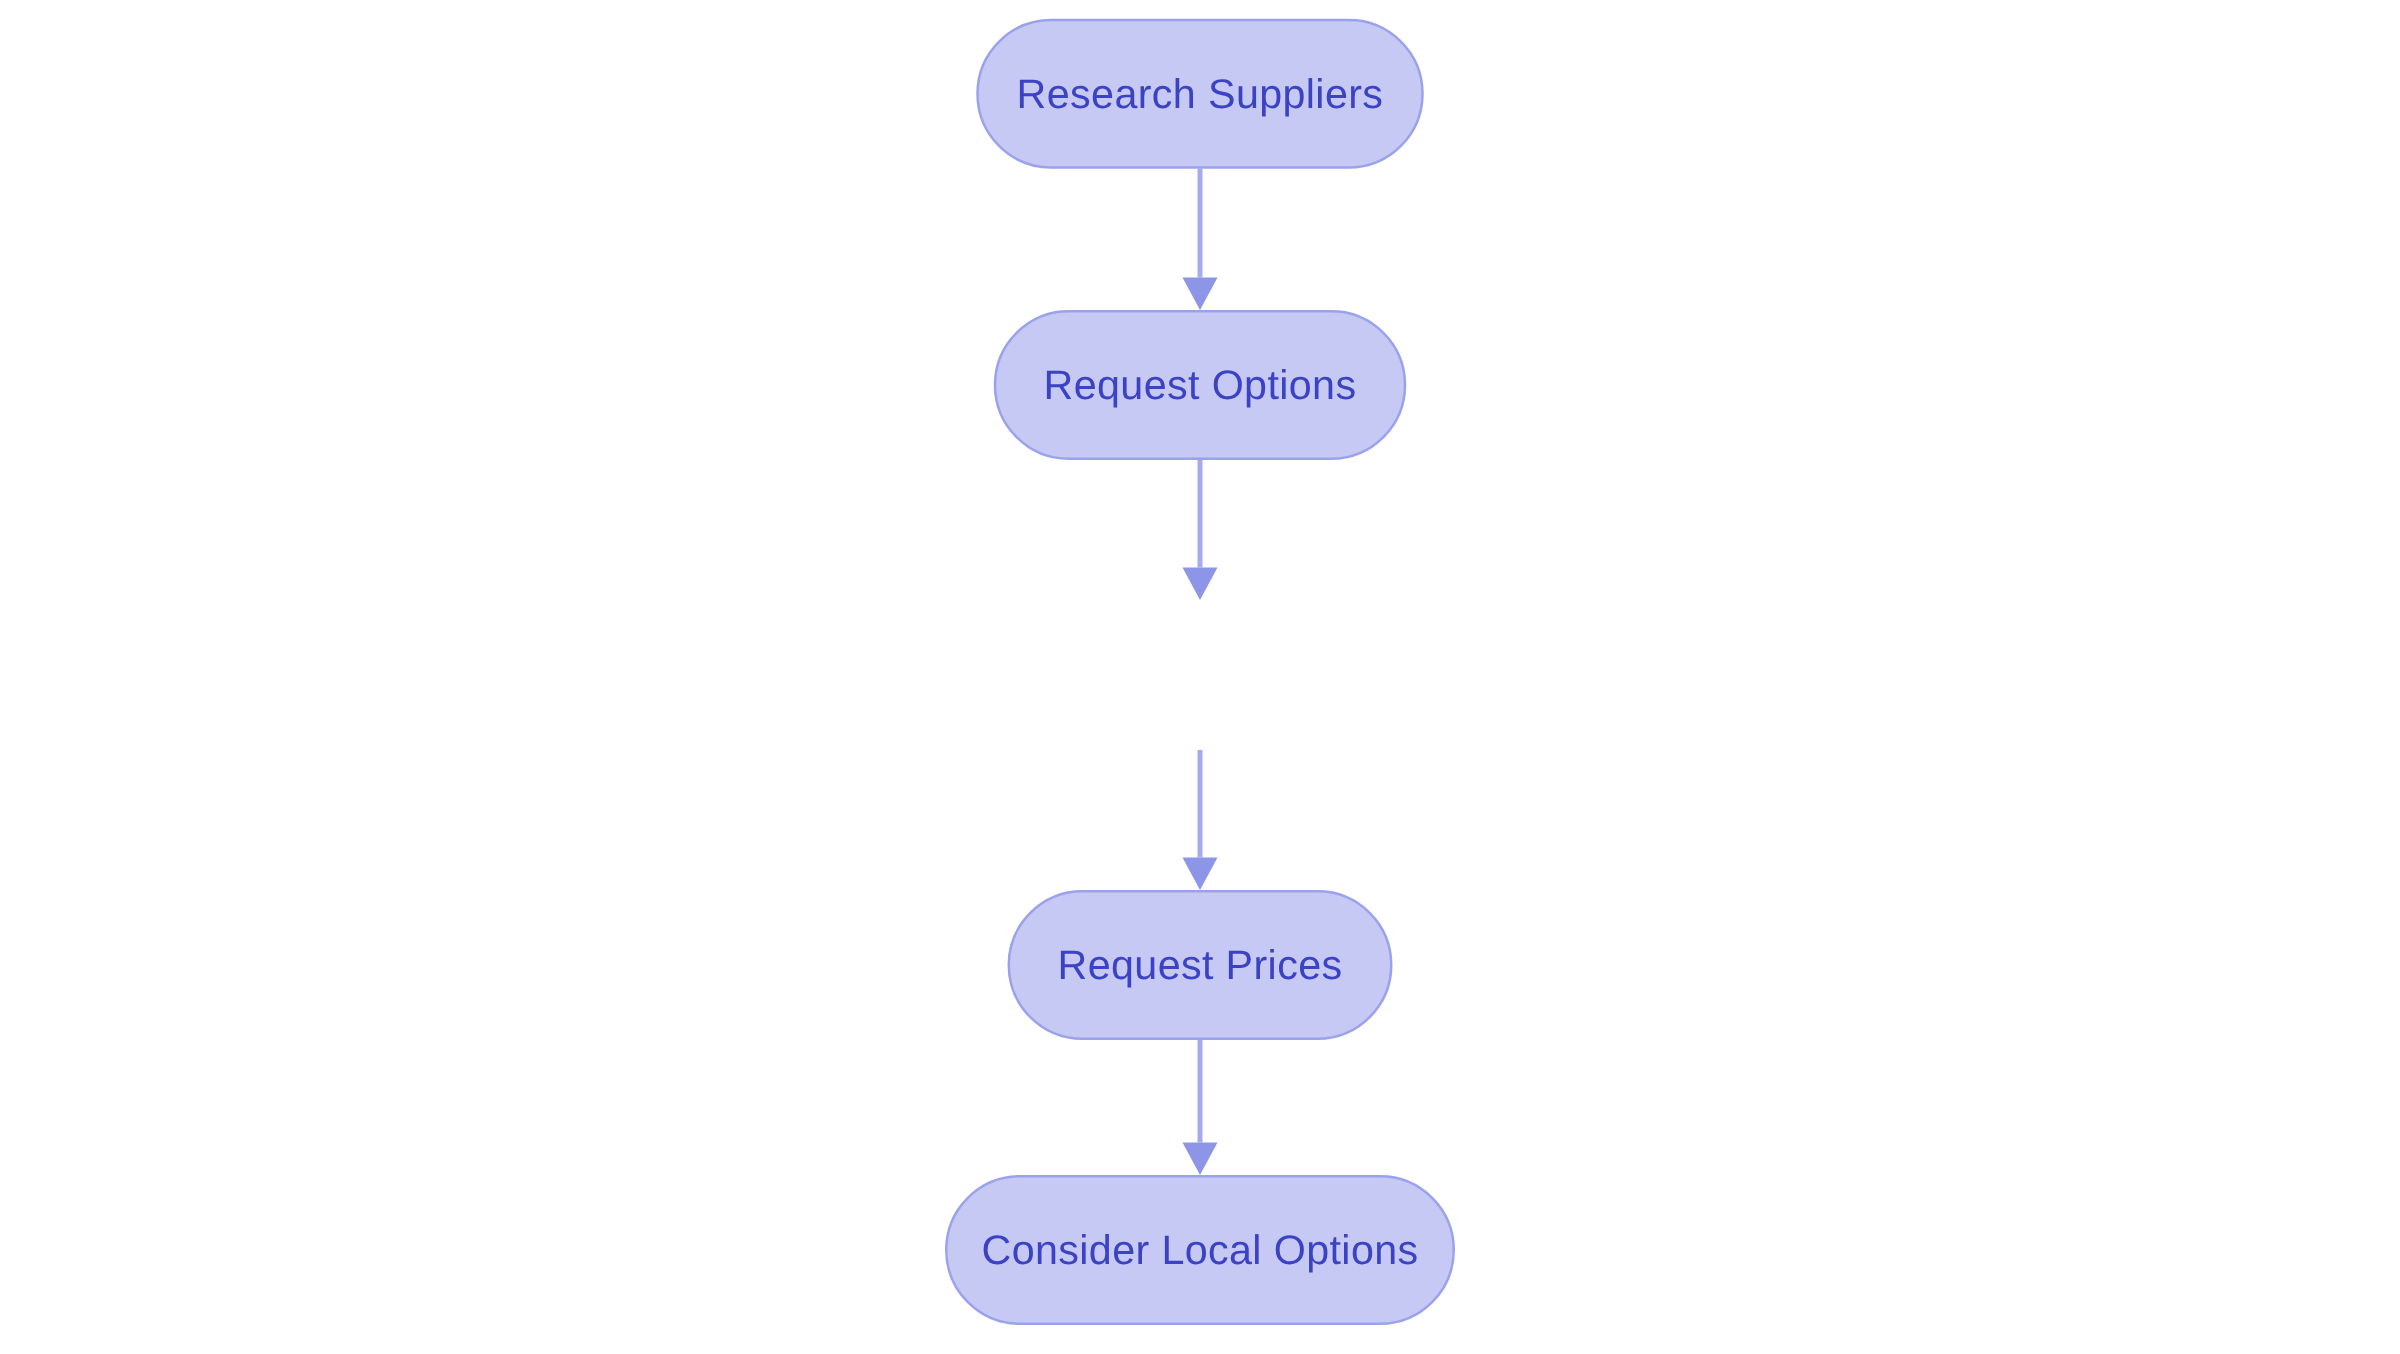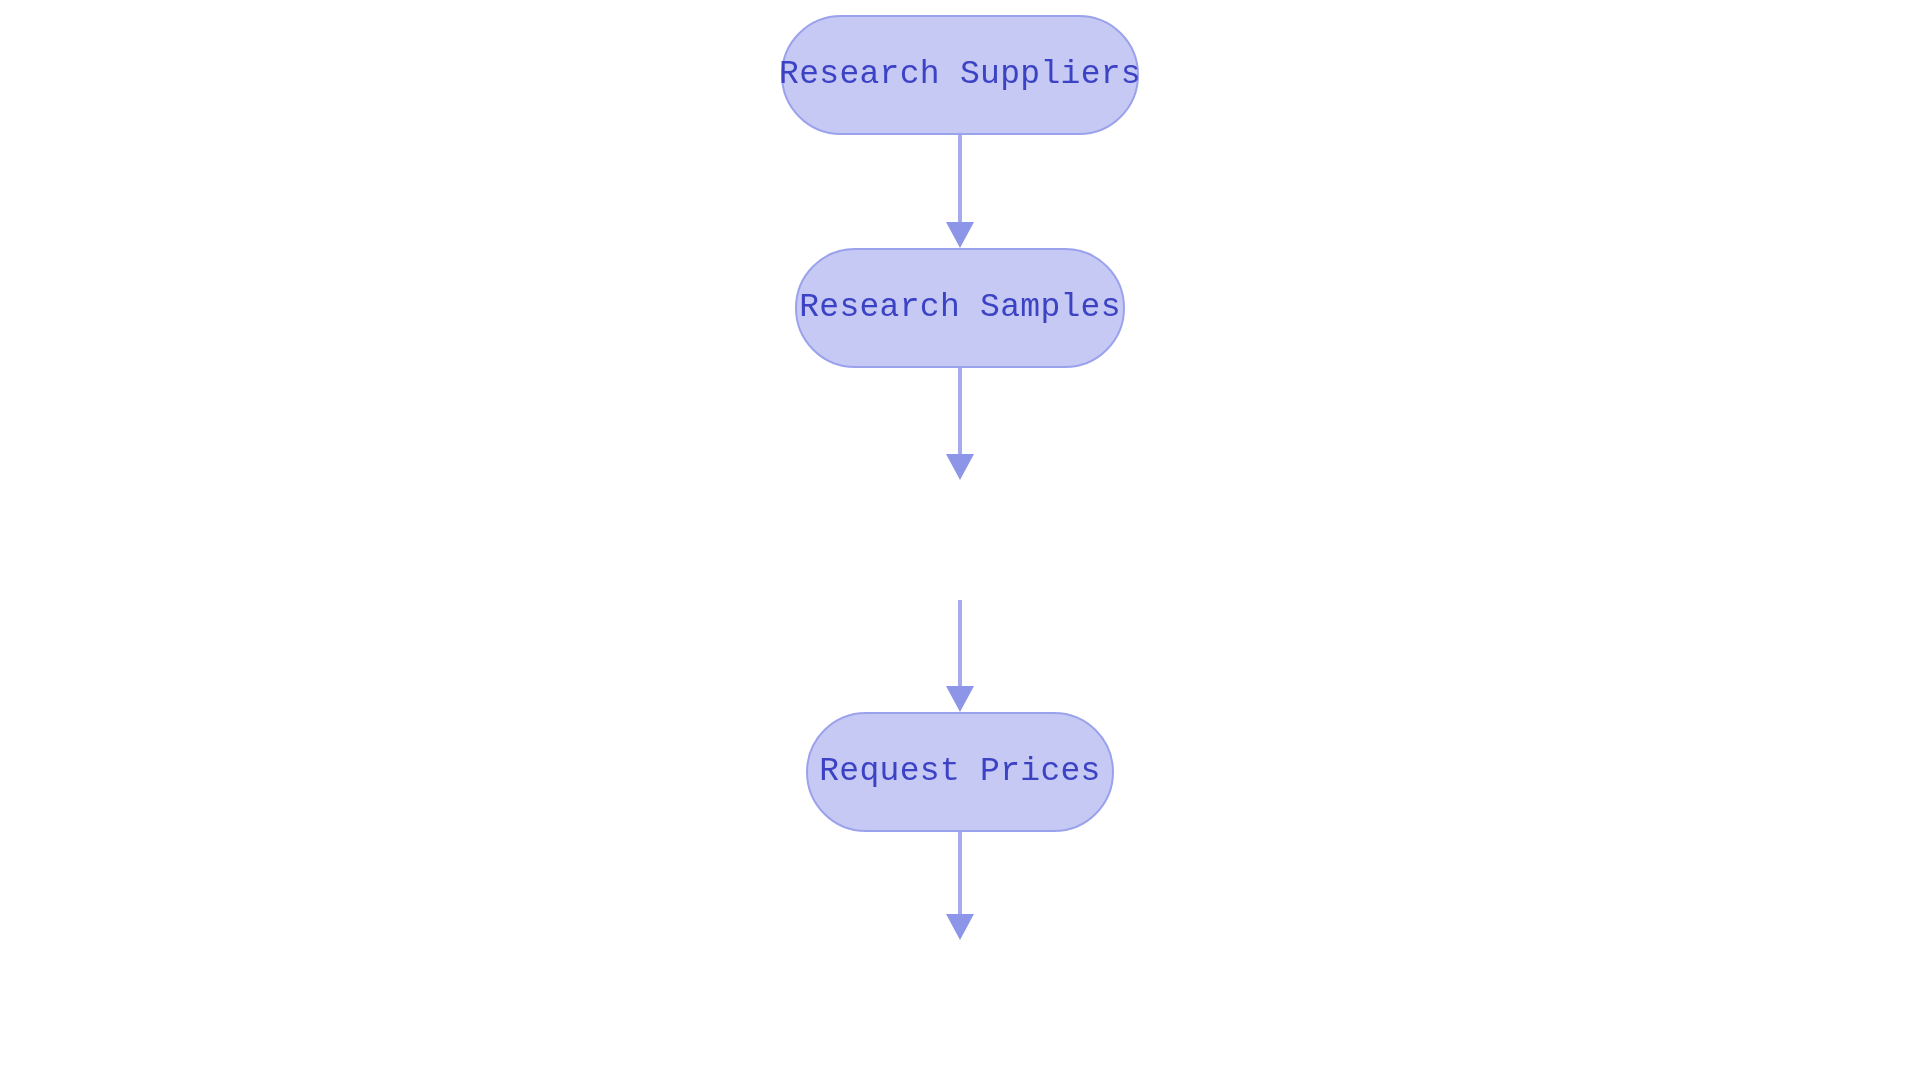--- a/index.html
+++ b/index.html
@@ -16,21 +16,20 @@
     height: 1083px;
     background: var(--background);
     font-family: "Liberation Sans", "DejaVu Sans", sans-serif;
     overflow: hidden;
   }
   .canvas {
     position: relative;
     width: 1920px;
     height: 840px;
     background: var(--background);
-    font-family: Liberation Mono, monospace;
   }
   .flow-node {
     position: absolute;
     height: 120px;
     border-radius: 60px;
     background: var(--node-fill);
     border: 2.5px solid var(--node-border);
     display: flex;
     align-items: center;
     justify-content: center;
@@ -84,21 +83,21 @@
   <div class="flow-node node-1">
     <span class="node-label">Research Suppliers</span>
   </div>
 
   <div class="arrow arrow-1">
     <div class="arrow-line"></div>
     <div class="arrow-head"></div>
   </div>
 
   <div class="flow-node node-2">
-    <span class="node-label">Research Samples</span>
+    <span class="node-label">Request Options</span>
   </div>
 
   <div class="arrow arrow-2">
     <div class="arrow-line"></div>
     <div class="arrow-head"></div>
   </div>
 
 
   <div class="arrow arrow-3">
     <div class="arrow-line"></div>
@@ -107,14 +106,17 @@
 
   <div class="flow-node node-4">
     <span class="node-label">Request Prices</span>
   </div>
 
   <div class="arrow arrow-4">
     <div class="arrow-line"></div>
     <div class="arrow-head"></div>
   </div>
 
+  <div class="flow-node node-5">
+    <span class="node-label">Consider Local Options</span>
+  </div>
 
 </div>
 
 </body></html>

